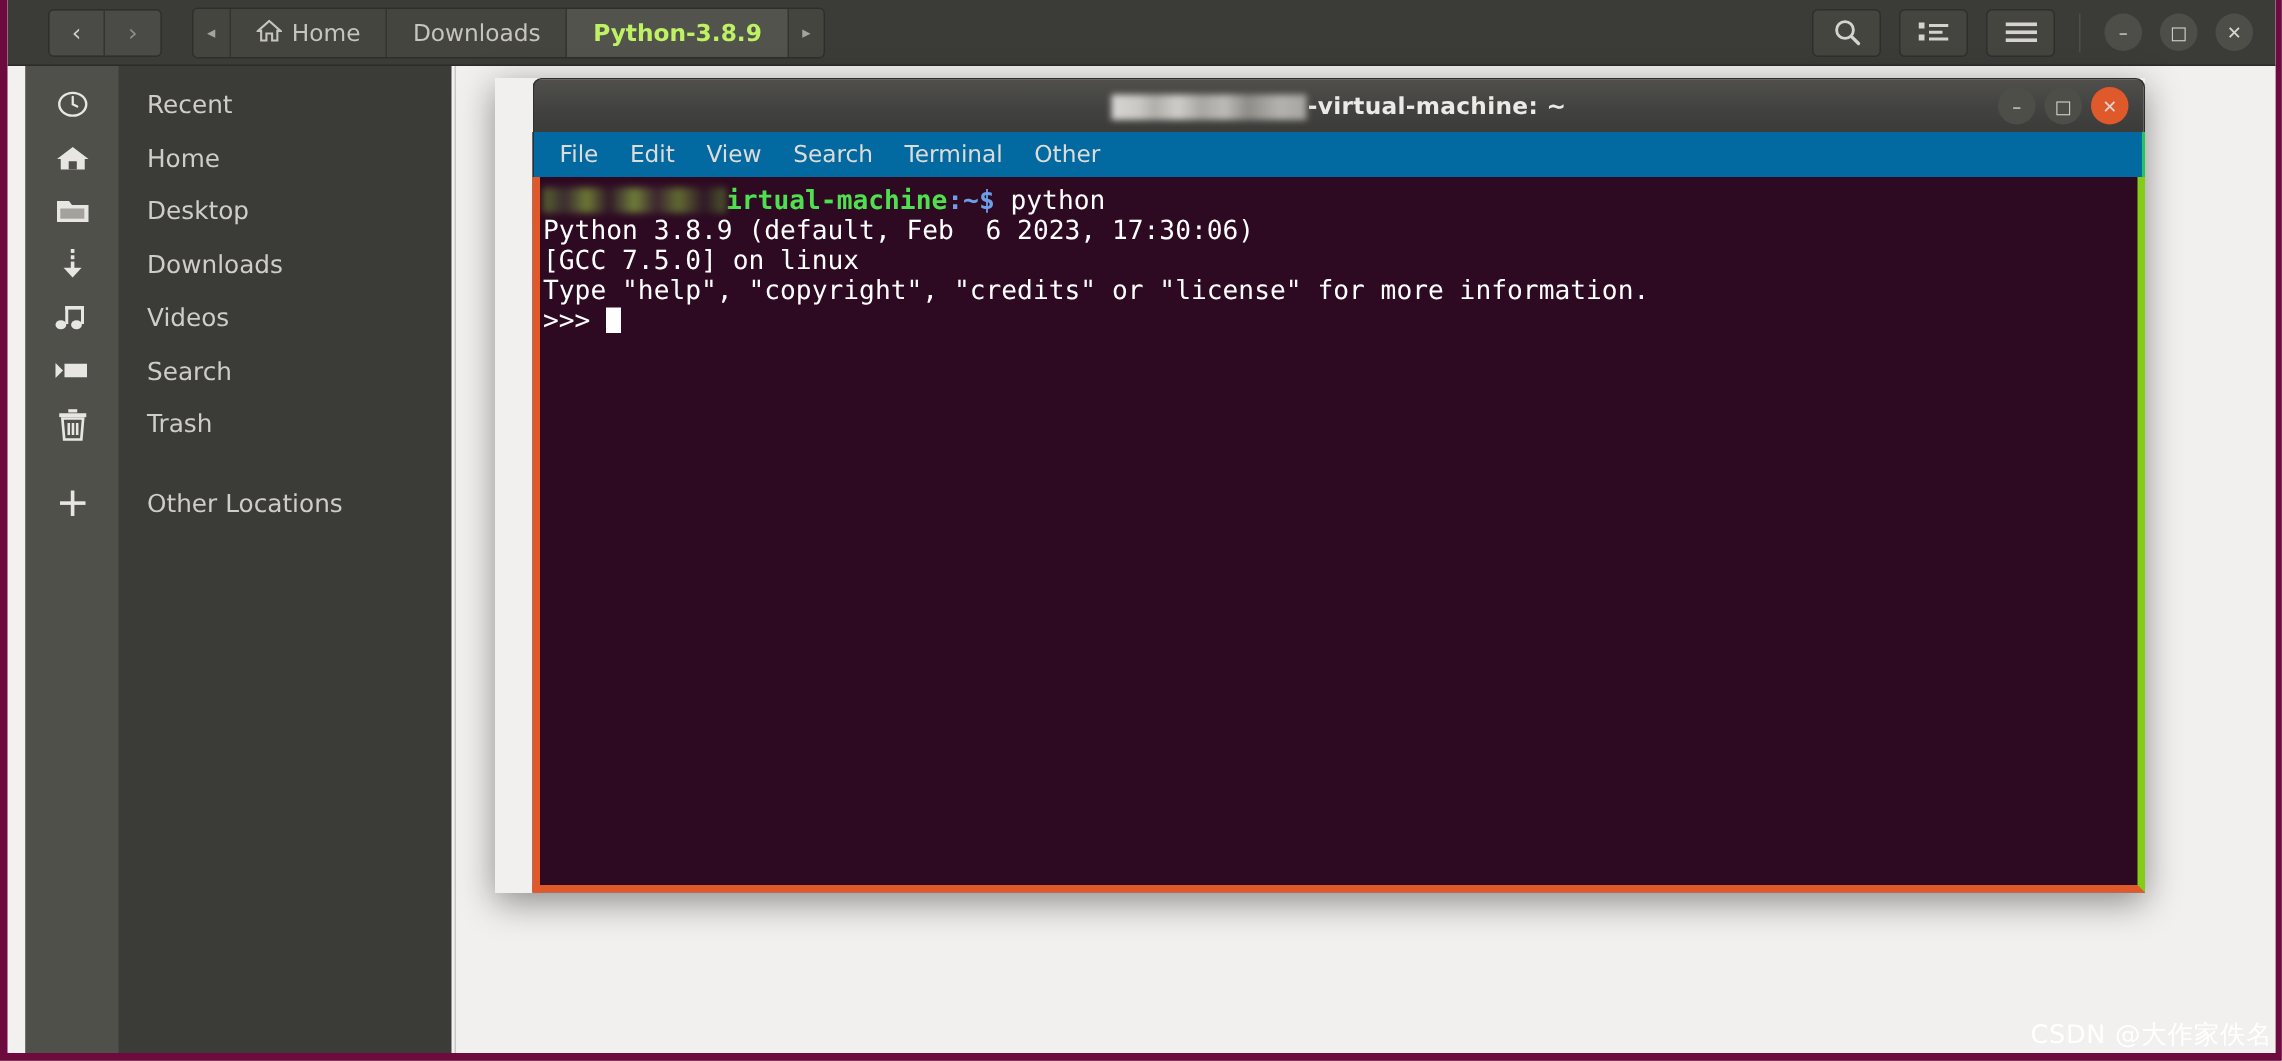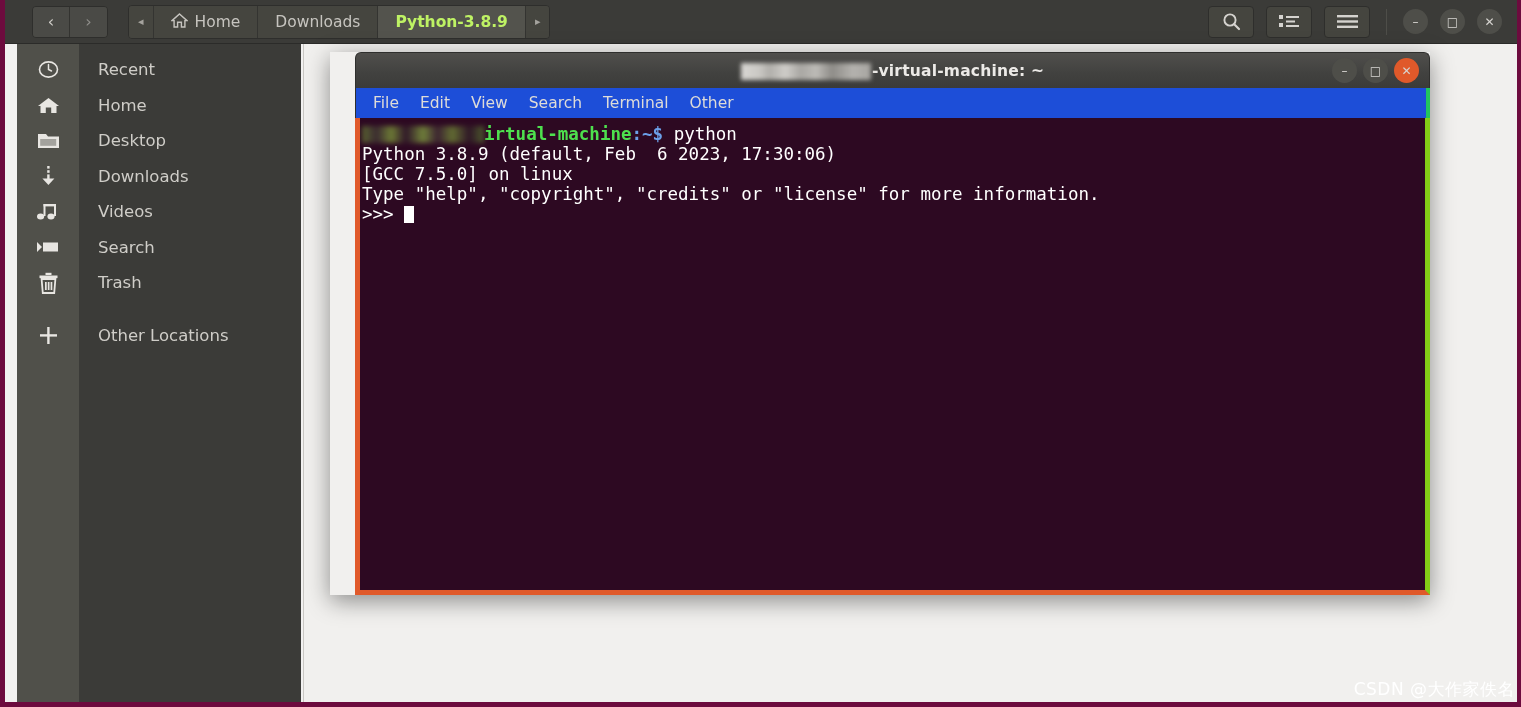--- a/index.html
+++ b/index.html
@@ -208,23 +208,23 @@
     background:
       linear-gradient(to right,
         #d8d6d3 0%, #cac8c4 14%, #b0aeaa 22%, #cfcdc9 34%,
         #a9a7a3 46%, #bdbbb7 58%, #8e8c88 70%, #b4b2ae 86%, #a7a5a1 100%);
     filter: blur(2.2px);
     position: relative;
     top: 1px;
   }
   #term-menubar {
     height: 30px;
-    background: #1d4ed8;
+    background: #0369a1;
     border-left: 1px solid #2f2f2d;
-    border-right: 4px solid #22c55e;
+    border-right: 2px solid #22c55e;
     display: flex;
     align-items: center;
     padding-left: 8px;
     gap: 3px;
   }
   .menu-item {
     color: #dedcd8;
     font-size: 15.5px;
     padding: 3px 9px;
   }

